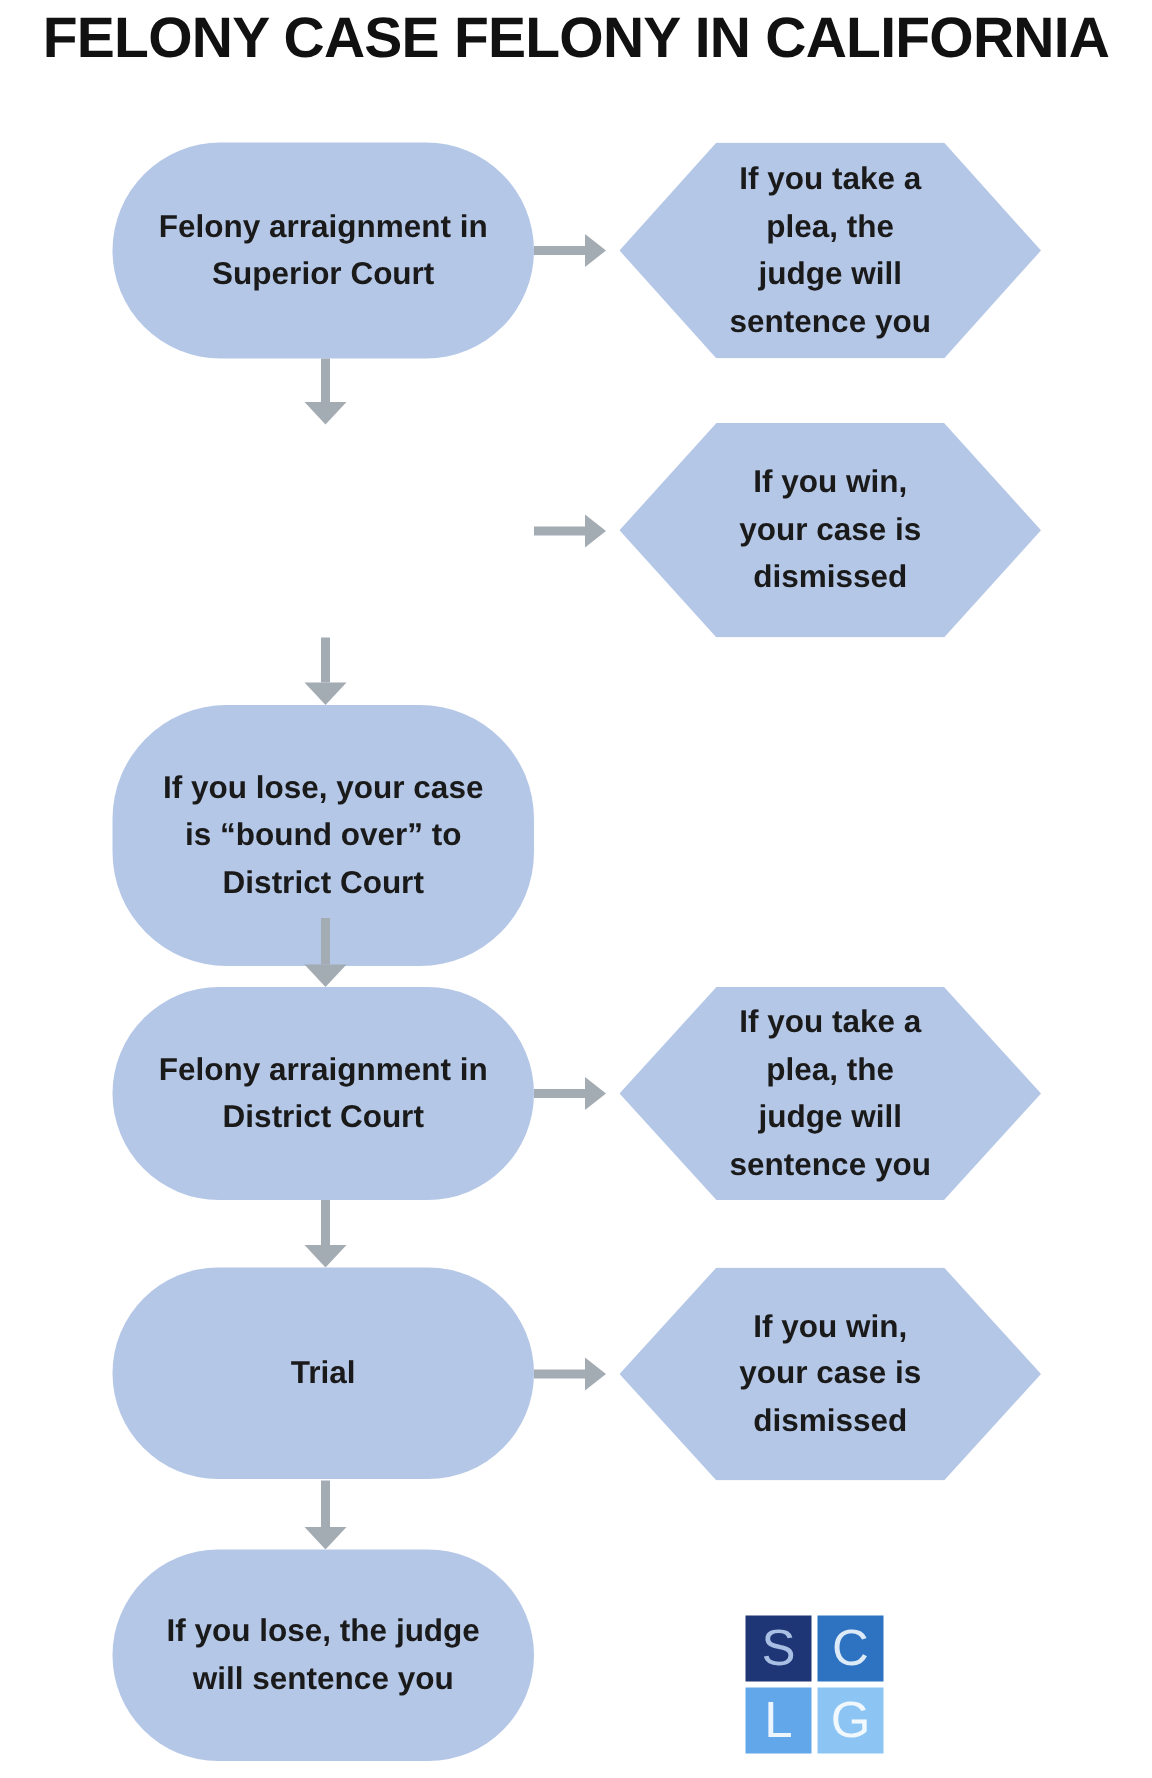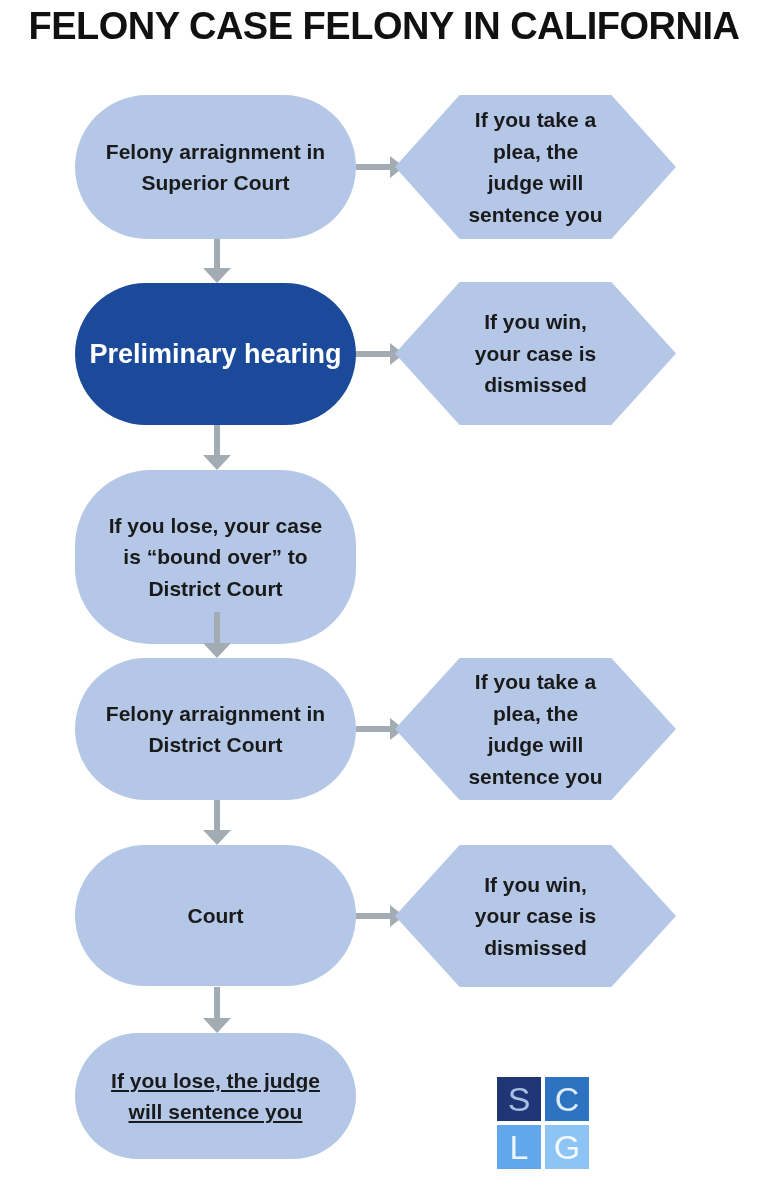--- a/index.html
+++ b/index.html
@@ -16,21 +16,21 @@
   }
   .node {
     position:absolute; display:flex; align-items:center; justify-content:center;
     text-align:center; white-space:pre-line; font-weight:700;
     color:var(--text-dark, #1a1a1a); font-size:21px; line-height:1.5;
     box-sizing:border-box; padding:0 10px;
   }
   .pill { left:75px; width:281px; border-radius:76px; background:var(--light-blue, #b4c7e7); }
   .pill.dark { background:var(--dark-blue, #1b4a9b); color:var(--text-light, #ffffff); font-size:27px; }
   .hex {
-    left:395px; width:281px; background:var(--light-blue, #b4c7e7);
+    left:413px; width:281px; background:var(--light-blue, #b4c7e7);
     clip-path:polygon(0% 50%, 23% 0%, 77% 0%, 100% 50%, 77% 100%, 23% 100%);
   }
   .arrow-down {
     position:absolute; left:202px; width:30px;
     display:flex; flex-direction:column; align-items:center;
   }
   .arrow-down .stem { width:6px; flex:1; background:var(--arrow-gray, #a3abb3); }
   .arrow-down .head {
     width:0; height:0;
     border-left:14px solid transparent; border-right:14px solid transparent;
@@ -75,21 +75,20 @@
   <div class="node hex" style="top:95px; height:144px;">If you take a
 plea, the
 judge will
 sentence you</div>
 
   <div class="arrow-down" style="top:239px; height:44px;">
     <div class="stem"></div>
     <div class="head"></div>
   </div>
 
-  <div class="node pill dark" style="top:283px; height:142px;">Preliminary hearing</div>
   <div class="arrow-right" style="top:343px; left:356px; width:48px;">
     <div class="stem"></div>
     <div class="head"></div>
   </div>
   <div class="node hex" style="top:282px; height:143px;">If you win,
 your case is
 dismissed</div>
 
   <div class="arrow-down" style="top:425px; height:45px;">
     <div class="stem"></div>
@@ -114,35 +113,35 @@
   <div class="node hex" style="top:658px; height:142px;">If you take a
 plea, the
 judge will
 sentence you</div>
 
   <div class="arrow-down" style="top:800px; height:45px;">
     <div class="stem"></div>
     <div class="head"></div>
   </div>
 
-  <div class="node pill" style="top:845px; height:141px;">Court</div>
+  <div class="node pill" style="top:845px; height:141px;">Trial</div>
   <div class="arrow-right" style="top:905px; left:356px; width:48px;">
     <div class="stem"></div>
     <div class="head"></div>
   </div>
   <div class="node hex" style="top:845px; height:142px;">If you win,
 your case is
 dismissed</div>
 
   <div class="arrow-down" style="top:987px; height:46px;">
     <div class="stem"></div>
     <div class="head"></div>
   </div>
 
-  <div class="node pill" style="top:1033px; height:126px;text-decoration:underline;">If you lose, the judge
+  <div class="node pill" style="top:1033px; height:141px;">If you lose, the judge
 will sentence you</div>
 
   <div class="logo">
     <div class="sq sq-s">S</div>
     <div class="sq sq-c">C</div>
     <div class="sq sq-l">L</div>
     <div class="sq sq-g">G</div>
   </div>
 
 </div>

